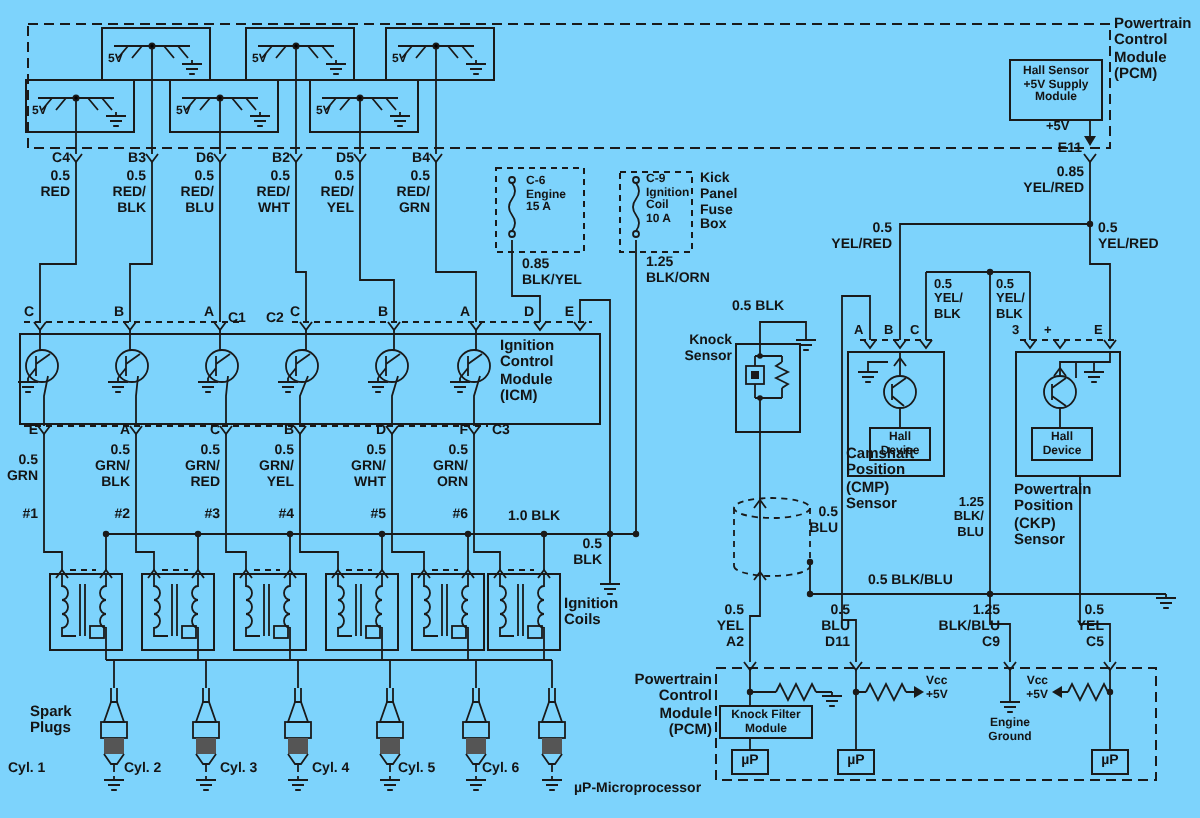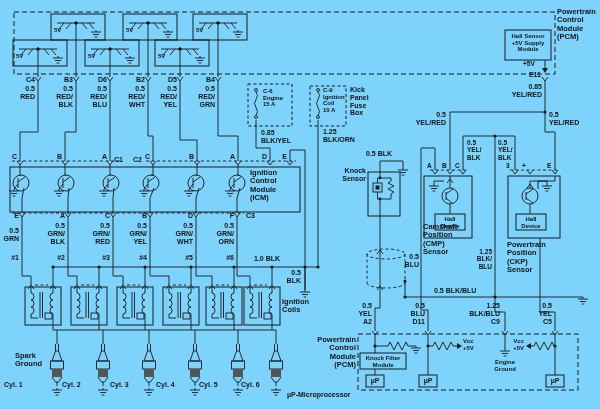--- a/index.html
+++ b/index.html
@@ -366,21 +366,21 @@
 (ICM)</div>
 <div class="lbl" style="left:114px;top:156px">C1</div>
 <div class="lbl" style="left:133px;top:156px">C2</div>
 <div class="lbl" style="left:246px;top:212px">C3</div>
 <div class="lbl" style="left:254px;top:255px">1.0 BLK</div>
 <div class="lbl rt" style="left:281px;top:269px;width:20px">0.5
 BLK</div>
 <div class="lbl s75" style="left:282px;top:298px">Ignition
 Coils</div>
 <div class="lbl s75" style="left:15px;top:352px">Spark
-Ground</div>
+Plugs</div>
 <div class="lbl" style="left:287px;top:391px">µP-Microprocessor</div>
 <div class="lbl s6" style="left:263px;top:88px">C-6
 Engine
 15 A</div>
 <div class="lbl s6" style="left:323px;top:87px">C-9
 Ignition
 Coil
 10 A</div>
 <div class="lbl" style="left:350px;top:86px">Kick
 Panel

